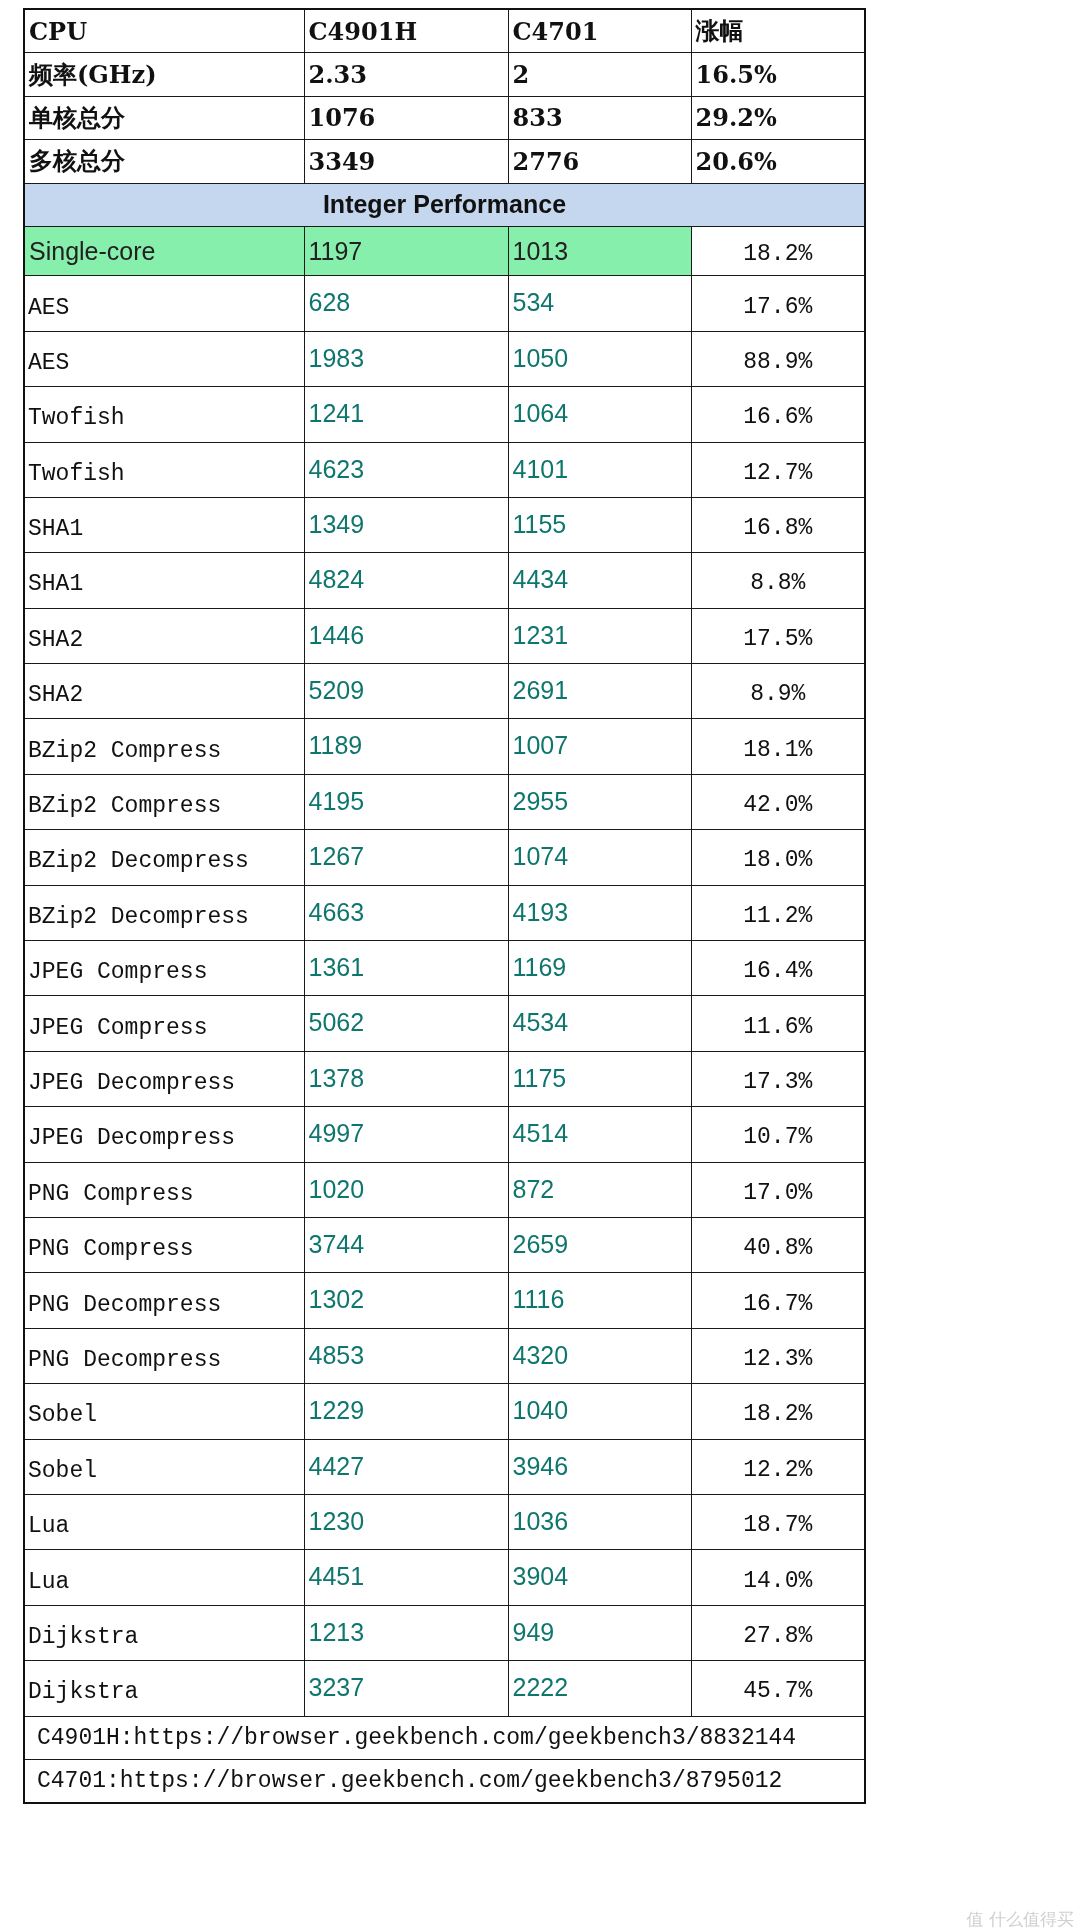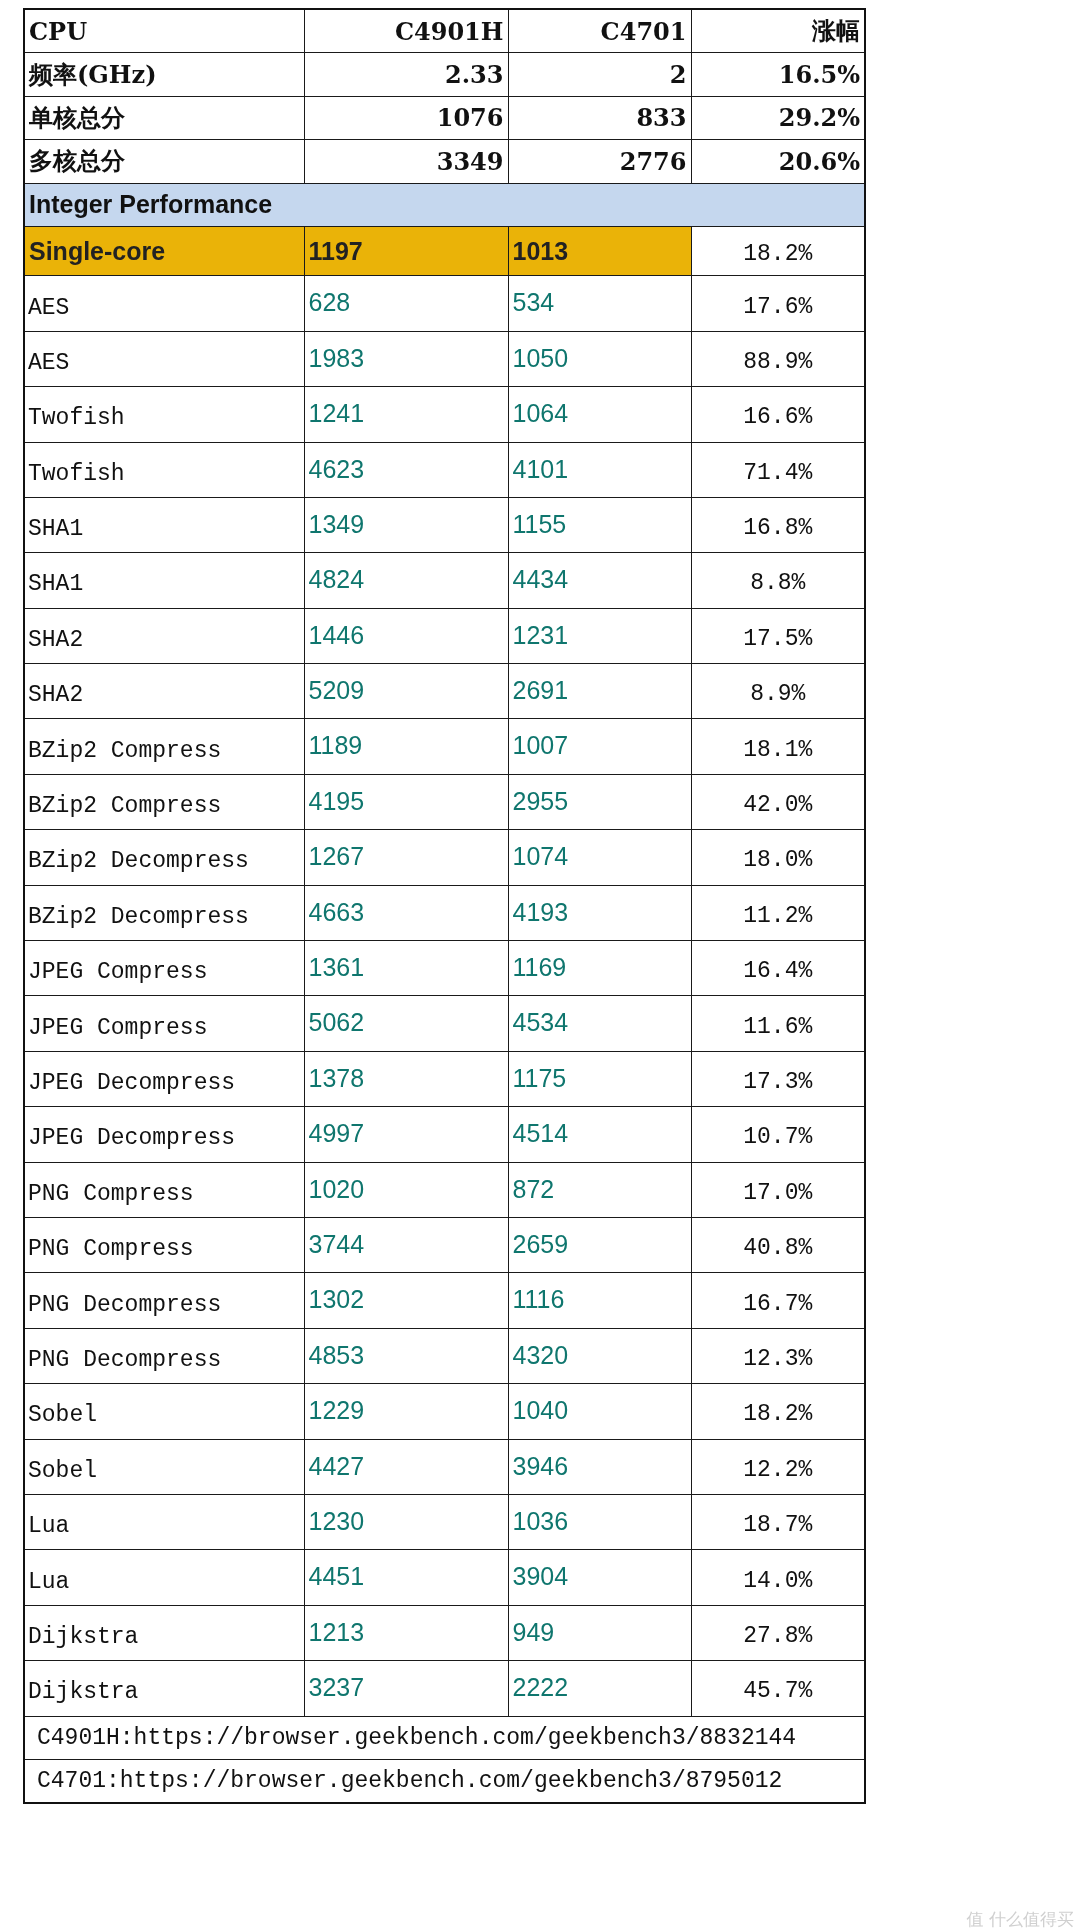--- a/index.html
+++ b/index.html
@@ -9,28 +9,28 @@
     border-collapse:collapse; table-layout:fixed;
     border:2px solid #111;
   }
   .tbl td {
     border:1.5px solid #1a1a1a; height:42.4px; padding:0 4px;
     font-family:"DejaVu Serif", serif; font-size:24px; color:#111;
     white-space:nowrap; overflow:hidden; vertical-align:middle;
   }
   .hdr td { font-weight:bold; font-size:24px; }
   .hdr td.lbl { text-align:left; }
-  .hdr td.num { text-align:right;margin-left:36px; }
+  .hdr td.num { text-align:left;margin-left:36px; }
   .band td {
-    background:#c5d7ee; text-align:left;
+    background:#c5d7ee; text-align:center;
     font-family:"Liberation Sans", sans-serif; font-weight:bold; font-size:25px;
   }
   .sum td.lbl, .sum td.v1, .sum td.v2 {
-    background:#eab308; font-family:"Liberation Sans", sans-serif;
-    font-weight:bold; font-size:25px; color:#222;margin-top:34px;
+    background:#86efac; font-family:"Liberation Sans", sans-serif;
+    font-weight:normal; font-size:25px; color:#222;margin-top:34px;
   }
   .sum td.pct, .row td.pct {
     text-align:center; font-family:"Liberation Mono", monospace; font-size:23px; padding-top:6px;
   }
   .row td.lbl { font-family:"Liberation Mono", monospace; font-size:23px; padding-left:3px; padding-top:8px; }
   .row td.v1, .row td.v2 {
     font-family:"Liberation Sans", sans-serif; font-size:25px; color:#0f766e;
     vertical-align:top; padding-top:12px;
   }
   .url td {
@@ -101,21 +101,21 @@
       <tr class="row">
         <td class="lbl">Twofish</td>
         <td class="v1">1241</td>
         <td class="v2">1064</td>
         <td class="pct">16.6%</td>
       </tr>
       <tr class="row">
         <td class="lbl">Twofish</td>
         <td class="v1">4623</td>
         <td class="v2">4101</td>
-        <td class="pct">71.4%</td>
+        <td class="pct">12.7%</td>
       </tr>
       <tr class="row">
         <td class="lbl">SHA1</td>
         <td class="v1">1349</td>
         <td class="v2">1155</td>
         <td class="pct">16.8%</td>
       </tr>
       <tr class="row">
         <td class="lbl">SHA1</td>
         <td class="v1">4824</td>

